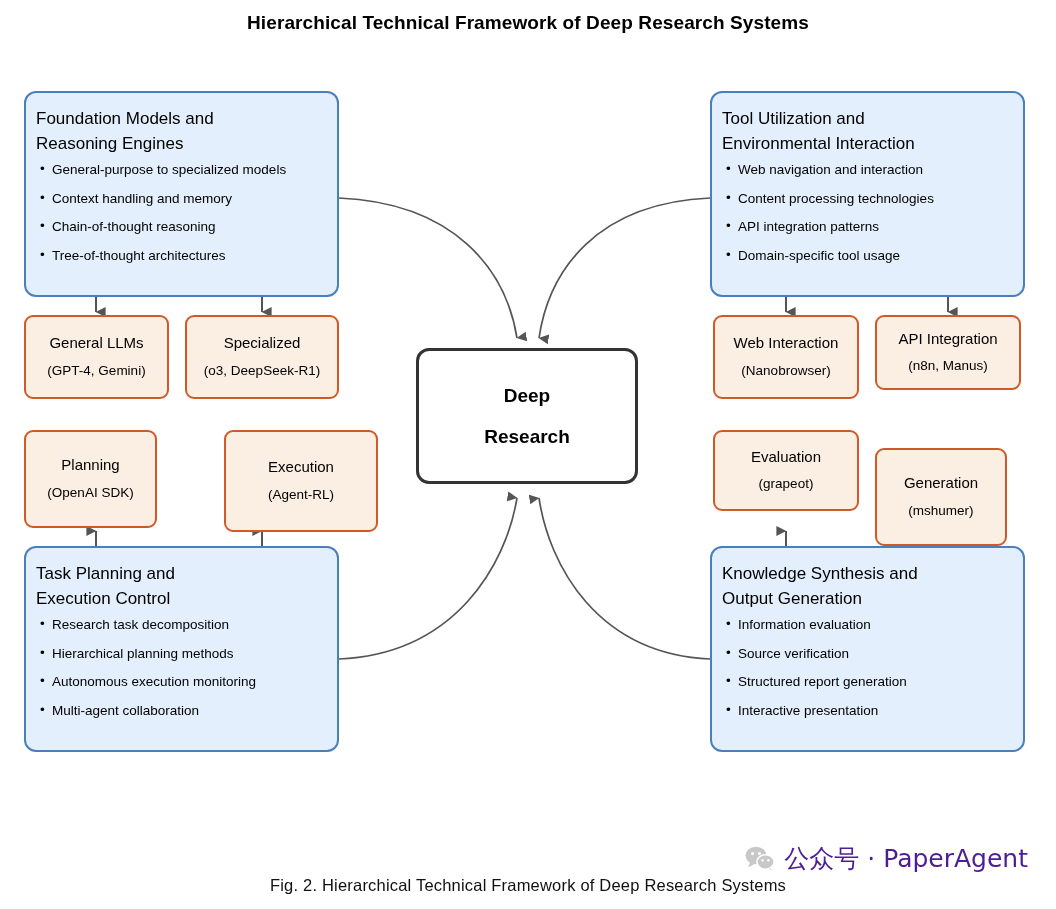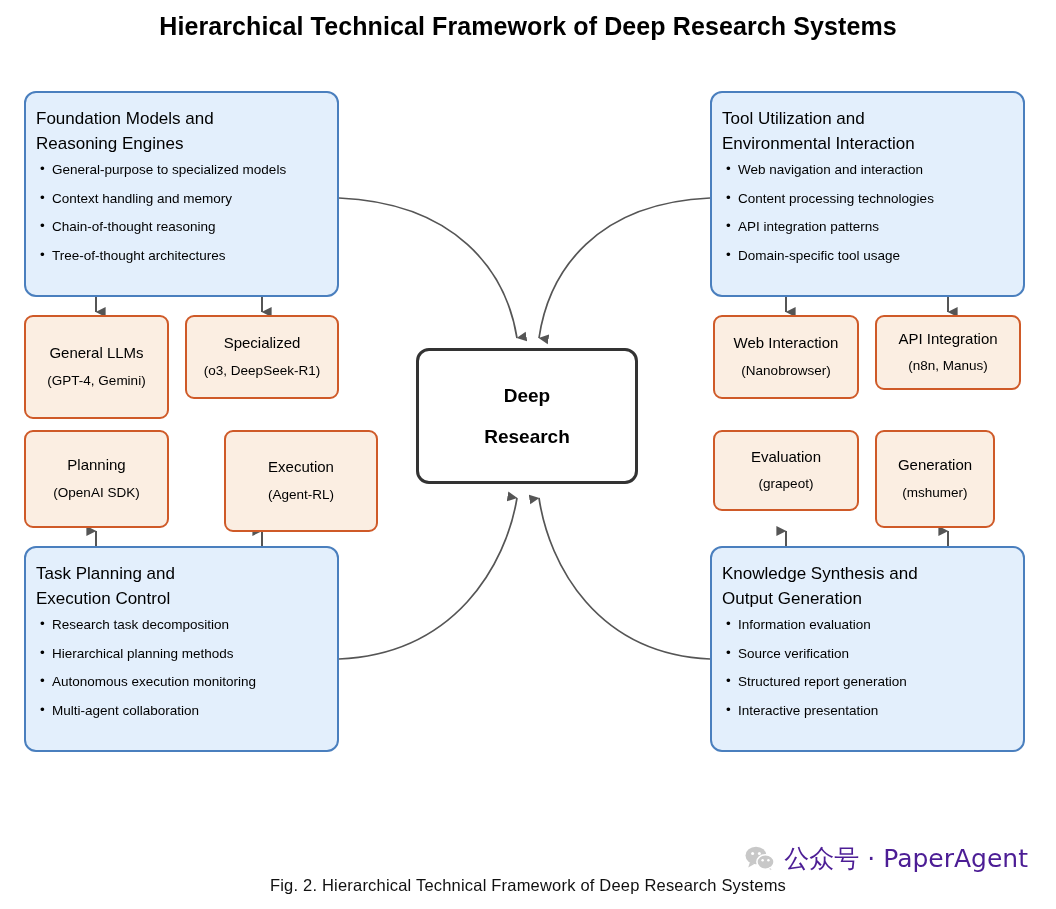--- a/index.html
+++ b/index.html
@@ -6,21 +6,21 @@
   body{
     width:1056px;height:909px;position:relative;overflow:hidden;
     font-family:"Liberation Sans","DejaVu Sans",sans-serif;
     color:#000;
     -webkit-font-smoothing:antialiased;
   }
   #figure{position:absolute;left:0;top:0;width:1056px;height:909px;}
 
   .title{
     position:absolute;left:0;top:12px;width:1056px;text-align:center;
-    font-size:25px;font-weight:bold;letter-spacing:.1px;color:#000;
+    font-size:19px;font-weight:bold;letter-spacing:.1px;color:#000;
   }
 
   .box{position:absolute;box-sizing:border-box;}
 
   .blue-box{
     background:#e3effc;border:2.5px solid #4a7fbe;border-radius:12px;
   }
   .blue-title{
     font-weight:normal;font-size:17px;line-height:1.45;
     color:#000;margin:14px 10px 6px 10px;
@@ -150,56 +150,56 @@
       <div>Output Generation</div>
     </div>
     <ul class="bullets">
       <li>Information evaluation</li>
       <li>Source verification</li>
       <li>Structured report generation</li>
       <li>Interactive presentation</li>
     </ul>
   </div>
 
-  <div class="box orange-box" style="left:24px;top:315px;width:145px;height:104px;">
+  <div class="box orange-box" style="left:24px;top:315px;width:145px;height:84px;">
     <div class="orange-main">General LLMs</div>
     <div class="orange-sub">(GPT-4, Gemini)</div>
   </div>
 
   <div class="box orange-box" style="left:185px;top:315px;width:154px;height:84px;">
     <div class="orange-main">Specialized</div>
     <div class="orange-sub">(o3, DeepSeek-R1)</div>
   </div>
 
   <div class="box orange-box" style="left:713px;top:315px;width:146px;height:84px;">
     <div class="orange-main">Web Interaction</div>
     <div class="orange-sub">(Nanobrowser)</div>
   </div>
 
   <div class="box orange-box" style="left:875px;top:315px;width:146px;height:75px;">
     <div class="orange-main">API Integration</div>
     <div class="orange-sub">(n8n, Manus)</div>
   </div>
 
-  <div class="box orange-box" style="left:24px;top:430px;width:145px;height:98px;">
+  <div class="box orange-box" style="left:24px;top:430px;width:133px;height:98px;">
     <div class="orange-main">Planning</div>
     <div class="orange-sub">(OpenAI SDK)</div>
   </div>
 
   <div class="box orange-box" style="left:185px;top:430px;width:154px;height:102px;margin-left:39px;">
     <div class="orange-main">Execution</div>
     <div class="orange-sub">(Agent-RL)</div>
   </div>
 
   <div class="box orange-box" style="left:713px;top:430px;width:146px;height:81px;">
     <div class="orange-main">Evaluation</div>
     <div class="orange-sub">(grapeot)</div>
   </div>
 
-  <div class="box orange-box" style="left:875px;top:430px;width:120px;height:98px;">
+  <div class="box orange-box" style="left:875px;top:448px;width:132px;height:98px;">
     <div class="orange-main">Generation</div>
     <div class="orange-sub">(mshumer)</div>
   </div>
 
   <div class="box center-box" style="left:416px;top:348px;width:222px;height:136px;">
     <div class="center-line first">Deep</div>
     <div class="center-line">Research</div>
   </div>
 
   <div class="watermark">

